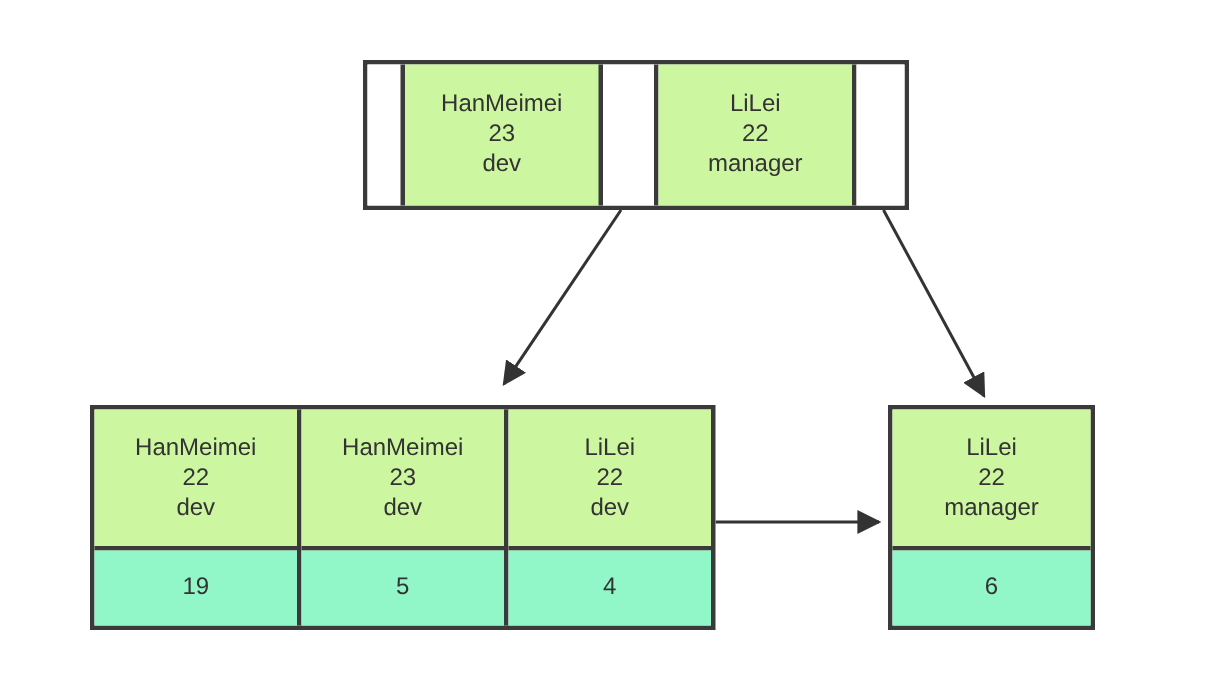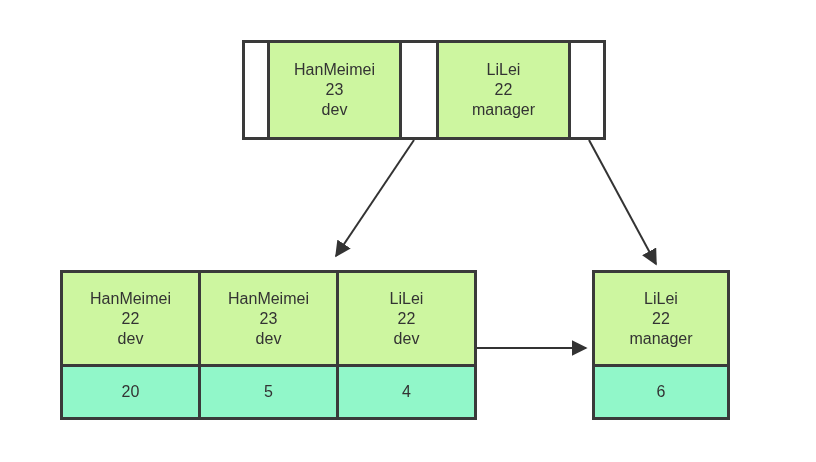--- a/index.html
+++ b/index.html
@@ -132,21 +132,21 @@
     <div class="cell pointer w-ptr-e"></div>
   </div>
 
   <div class="node node-leaf-l">
     <div class="entry">
       <div class="key">
         <div class="line">HanMeimei</div>
         <div class="line">22</div>
         <div class="line">dev</div>
       </div>
-      <div class="value">20</div>
+      <div class="value">19</div>
     </div>
     <div class="entry">
       <div class="key">
         <div class="line">HanMeimei</div>
         <div class="line">23</div>
         <div class="line">dev</div>
       </div>
       <div class="value">5</div>
     </div>
     <div class="entry">

